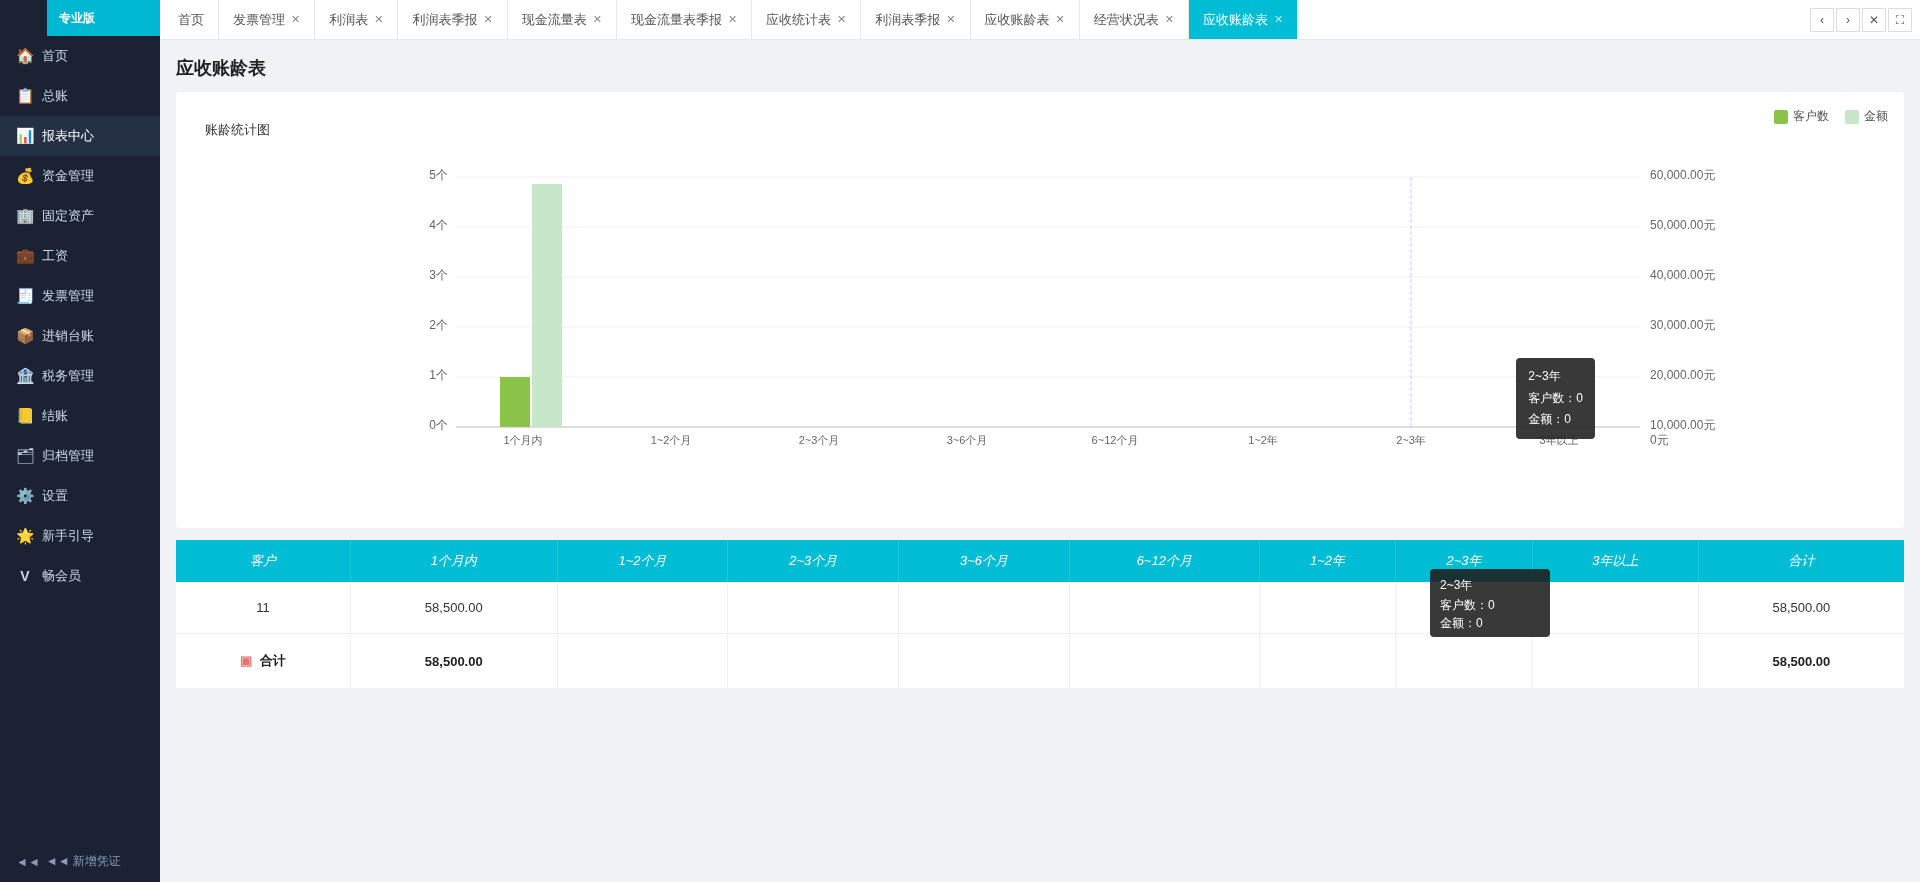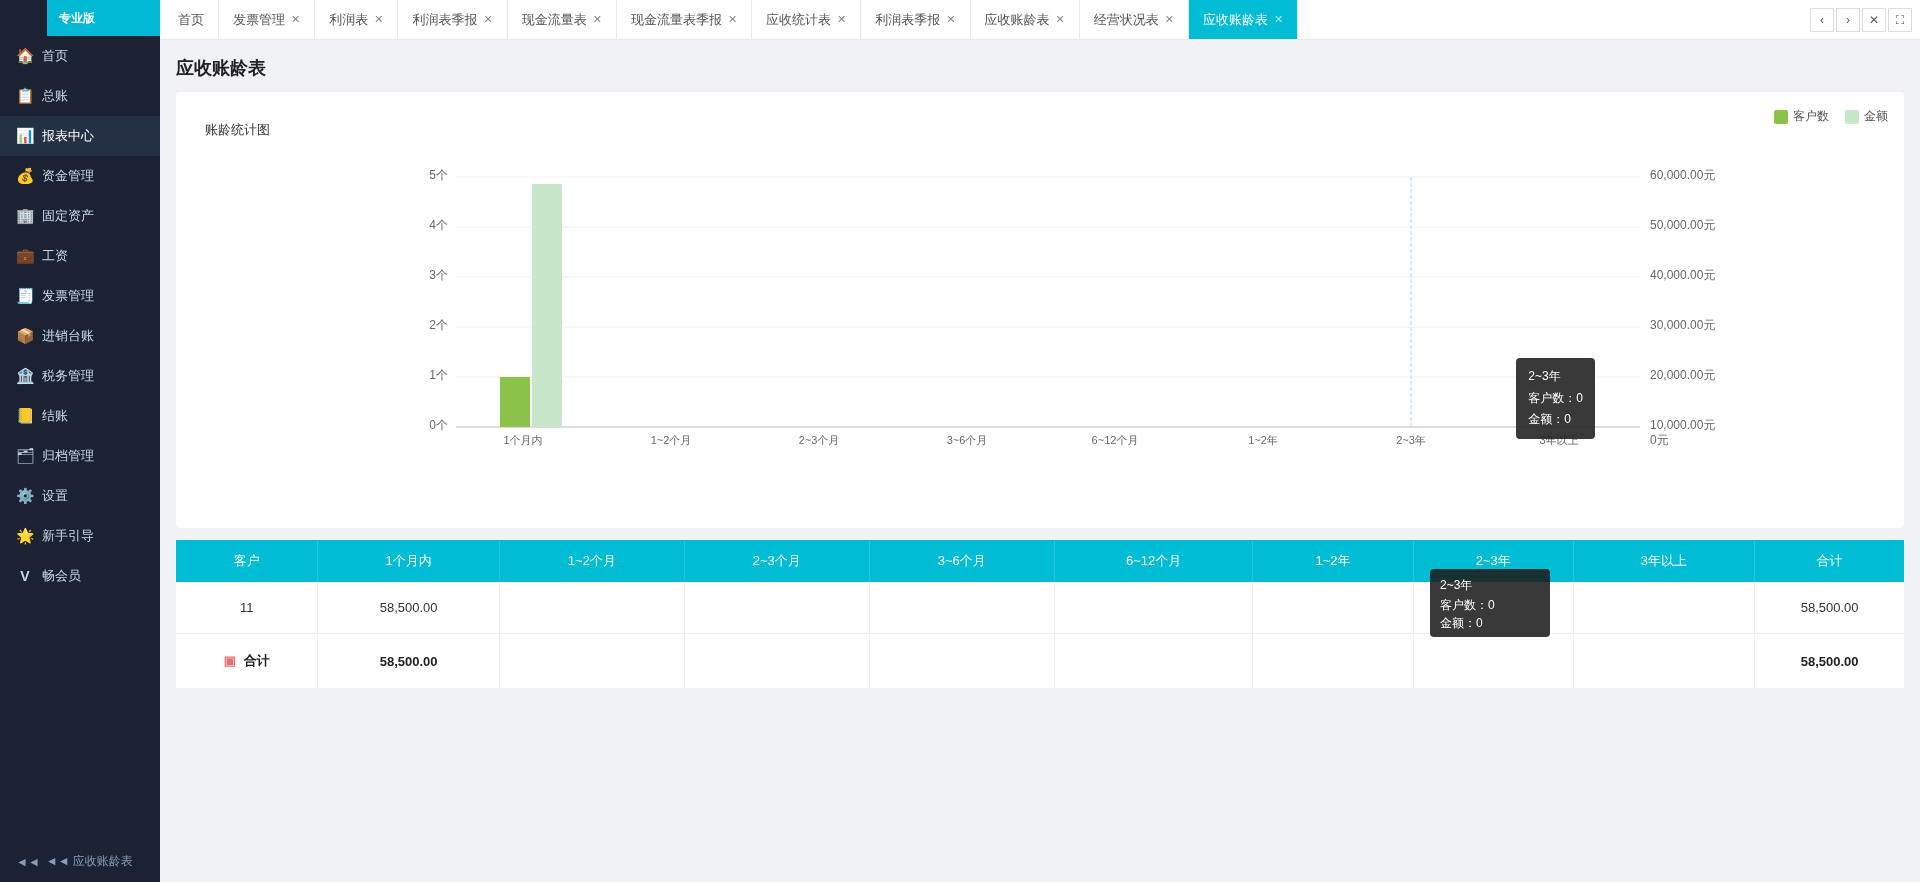--- a/index.html
+++ b/index.html
@@ -213,25 +213,26 @@
       width: 100%;
       border-collapse: collapse;
       background: white;
       margin-top: 12px;
     }
     .data-table thead tr {
       background: #00bcd4;
       color: white;
     }
     .data-table th {
-      padding: 12px 24px;
+      padding: 12px 8px;
       text-align: center;
       font-weight: normal;
       font-size: 13px;
       border-right: 1px solid #26c6da;
+      font-style: italic;
     }
     .data-table th:last-child { border-right: none; }
     .data-table td {
       padding: 18px 10px;
       text-align: center;
       border-bottom: 1px solid #f0f0f0;
       border-right: 1px solid #f0f0f0;
       font-size: 13px;
       color: #333;
     }
@@ -319,21 +320,21 @@
     <span class="icon">🌟</span>
     <span>新手引导</span>
   </div>
   <div class="sidebar-item">
     <span class="icon" style="font-weight:bold;font-size:14px;">V</span>
     <span>畅会员</span>
   </div>
 
   <div class="sidebar-bottom">
     <span>◄◄</span>
-    <span>◄◄ 应收账龄表</span>
+    <span>◄◄ 新增凭证</span>
   </div>
 </div>
 
 <div class="main">
 
   <div class="tab-bar">
     <div class="tab">
       <span>首页</span>
     </div>
     <div class="tab">

